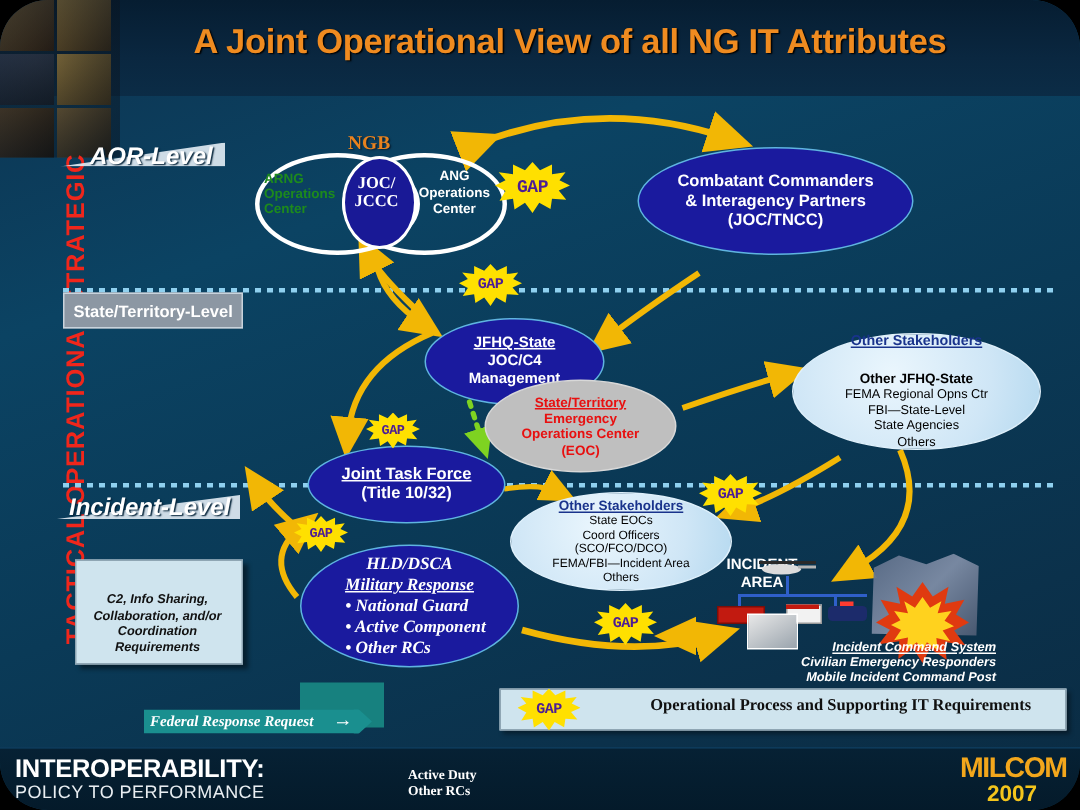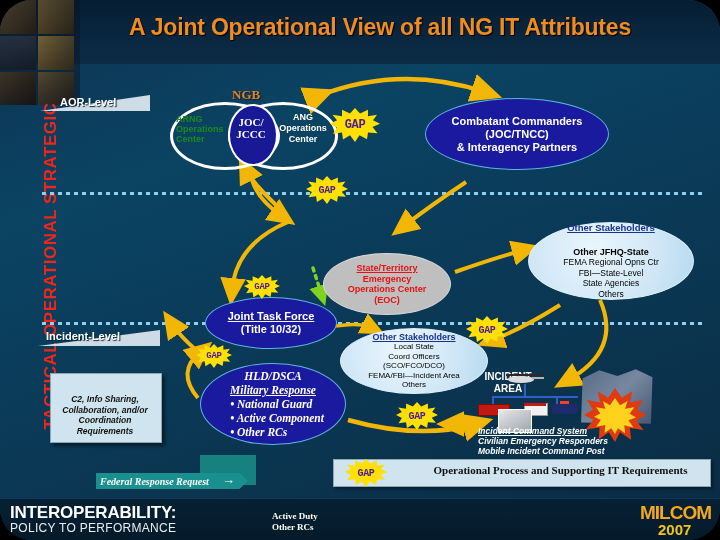--- a/index.html
+++ b/index.html
@@ -32,22 +32,22 @@
     color:#f0261b;font-size:17px;font-weight:bold;letter-spacing:0.5px;
     font-family:"Liberation Sans",sans-serif;text-align:center;white-space:nowrap;}
 
   
   .divider{position:absolute;height:3px;left:42px;
     background-image:repeating-linear-gradient(to right,#8fd0ef 0px,#8fd0ef 4px,transparent 4px,transparent 8px);}
   #div1{top:192px;width:660px;}
   #div2{top:322px;width:660px;}
 
   
-  .banner{position:absolute;color:#ffffff;font-size:11px;font-weight:bold;
-    font-family:"Liberation Sans",sans-serif;text-shadow:1px 1px 1px #06243a;}
+  .banner{position:absolute;color:#ffffff;font-size:16px;font-weight:bold;
+    font-family:"Liberation Sans",sans-serif;text-shadow:1px 1px 1px #06243a;font-style:italic;}
   .bannerwedge{position:absolute;background:#dfe9f2;opacity:.92;}
   #aorwedge{left:40px;top:95px;width:110px;height:16px;
     clip-path:polygon(0% 100%,100% 0%,100% 100%);}
   #aorlabel{left:60px;top:96px;}
   #incwedge{left:38px;top:330px;width:122px;height:16px;
     clip-path:polygon(0% 100%,100% 0%,100% 100%);}
   #inclabel{left:46px;top:330px;}
   #statebox{position:absolute;left:42px;top:195px;padding:2px 6px;
     background:#8c97a3;border:1px solid #c9d3dc;}
   #statebox span{color:#ffffff;font-size:11px;font-weight:bold;}
@@ -128,21 +128,21 @@
   .gap span{color:#4c1d95;font-size:12px;font-weight:bold;letter-spacing:-.3px;
     font-family:Liberation Mono, monospace;}
   .gapsm{width:42px;height:28px;}
   .gapsm span{font-size:10px;}
   .gaptiny{width:36px;height:24px;}
   .gaptiny span{font-size:9px;}
 
   
   #incidentlbl{position:absolute;left:478px;top:371px;width:60px;text-align:center;
     color:#ffffff;font-size:10px;font-weight:bold;line-height:12px;}
-  #incText{position:absolute;left:478px;top:426px;width:176px;text-align:left;
+  #incText{position:absolute;left:488px;top:426px;width:176px;text-align:right;
     color:#ffffff;font-size:8.5px;font-style:italic;font-weight:bold;line-height:10px;}
   #blastbuild{position:absolute;left:578px;top:368px;width:76px;height:58px;
     background:linear-gradient(135deg,#5a6b86 0%,#7d8ca5 50%,#48566e 100%);
     clip-path:polygon(6% 18%,28% 4%,52% 14%,76% 2%,98% 16%,96% 96%,4% 94%);opacity:.95;}
   #blastburst{position:absolute;left:584px;top:388px;width:62px;height:54px;background:#e03a10;
     clip-path:polygon(50% 0%,61% 18%,78% 6%,74% 27%,95% 22%,86% 40%,100% 50%,84% 60%,96% 78%,74% 74%,76% 96%,58% 82%,50% 100%,40% 82%,24% 95%,25% 73%,3% 77%,15% 59%,0% 50%,14% 40%,5% 22%,26% 27%,22% 6%,39% 18%);}
   #blastburst2{position:absolute;left:594px;top:398px;width:42px;height:36px;background:#ffd21e;
     clip-path:polygon(50% 0%,62% 20%,80% 8%,74% 30%,96% 26%,85% 44%,100% 54%,82% 62%,94% 82%,72% 76%,74% 98%,57% 84%,50% 100%,41% 84%,25% 97%,27% 75%,5% 80%,16% 61%,0% 52%,15% 43%,5% 26%,27% 30%,21% 8%,38% 20%);}
   .vehicle{position:absolute;}
   #heli{left:508px;top:372px;width:36px;height:12px;}
@@ -197,20 +197,23 @@
   </div>
 
   <div id="vertlabel">TACTICAL    OPERATIONAL  STRATEGIC</div>
 
   <div class="divider" id="div1"></div>
   <div class="divider" id="div2"></div>
 
   <div class="bannerwedge" id="aorwedge"></div>
   <div class="banner" id="aorlabel">AOR-Level</div>
 
+  <div id="statebox">
+    <span>State/Territory-Level</span>
+  </div>
 
   <div class="bannerwedge" id="incwedge"></div>
   <div class="banner" id="inclabel">Incident-Level</div>
 
   <svg id="arrows" viewBox="0 0 720 540">
     <defs>
       <marker id="ah" markerWidth="7" markerHeight="7" refX="3" refY="3.2" orient="auto">
         <path d="M0,0 L7,3.2 L0,6.4 Z" fill="#f2b705"></path>
       </marker>
       <marker id="ahg" markerWidth="6" markerHeight="6" refX="3" refY="2.8" orient="auto">
@@ -256,25 +259,32 @@
   <div id="vmidtxt">
     <div>JOC/</div>
     <div>JCCC</div>
   </div>
   <div id="varngtxt">ARNG Operations Center</div>
   <div id="vangtxt">ANG Operations Center</div>
 
   <div class="ell navy" id="ccnode">
     <div>
       <div>Combatant Commanders</div>
+      <div>&amp; Interagency Partners</div>
       <div>(JOC/TNCC)</div>
-      <div>&amp; Interagency Partners</div>
-    </div>
-  </div>
-
+    </div>
+  </div>
+
+  <div class="ell navy" id="jfhq">
+    <div>
+      <div class="ul">JFHQ-State</div>
+      <div>JOC/C4</div>
+      <div>Management</div>
+    </div>
+  </div>
 
   <div class="ell" id="eoc">
     <div>
       <div class="ul">State/Territory</div>
       <div>Emergency</div>
       <div>Operations Center</div>
       <div>(EOC)</div>
     </div>
   </div>
 
@@ -285,21 +295,21 @@
       <div>FEMA Regional Opns Ctr</div>
       <div>FBI—State-Level</div>
       <div>State Agencies</div>
       <div>Others</div>
     </div>
   </div>
 
   <div class="ell" id="os2">
     <div>
       <div class="osTitle" style="font-size:9px;">Other Stakeholders</div>
-      <div>Local State</div>
+      <div>State EOCs</div>
       <div>Coord Officers</div>
       <div>(SCO/FCO/DCO)</div>
       <div>FEMA/FBI—Incident Area</div>
       <div>Others</div>
     </div>
   </div>
 
   <div class="ell navy" id="jtf">
     <div>
       <div class="ul">Joint Task Force</div>

